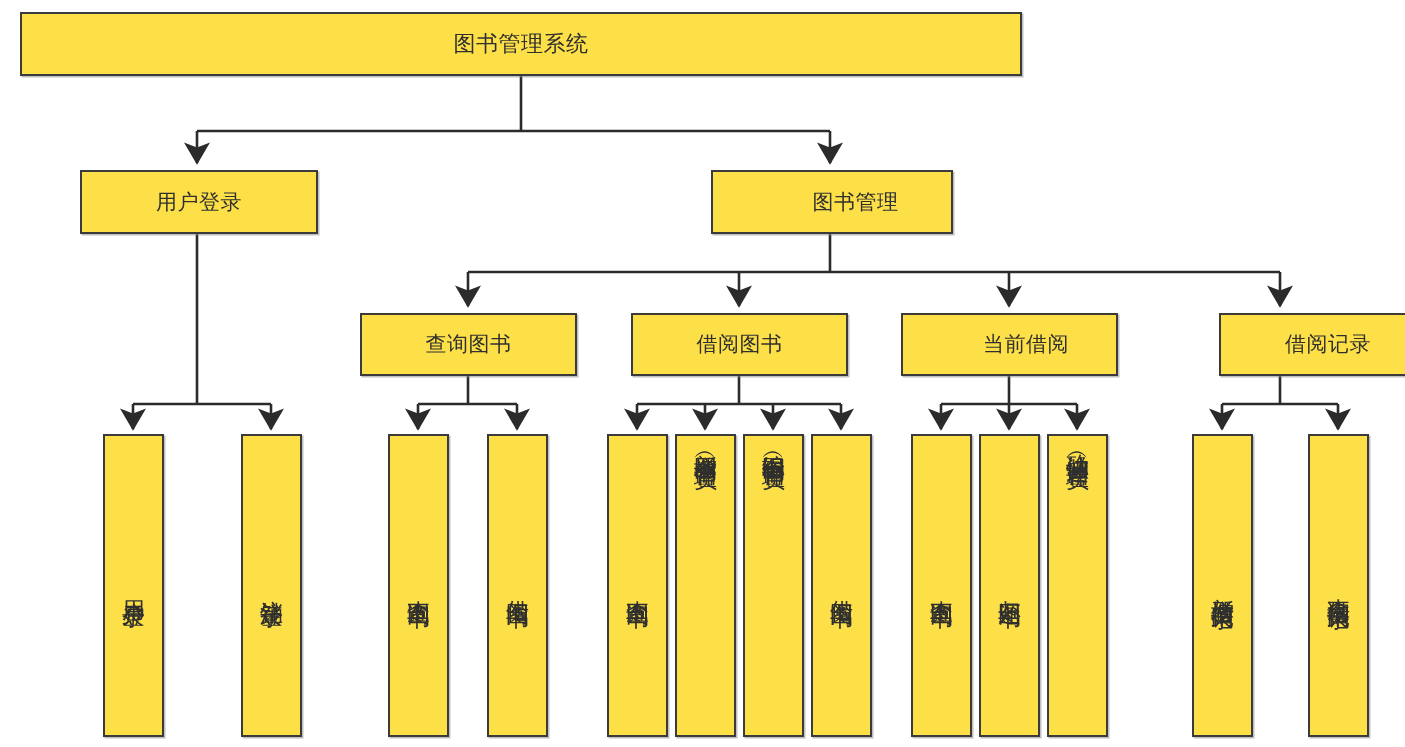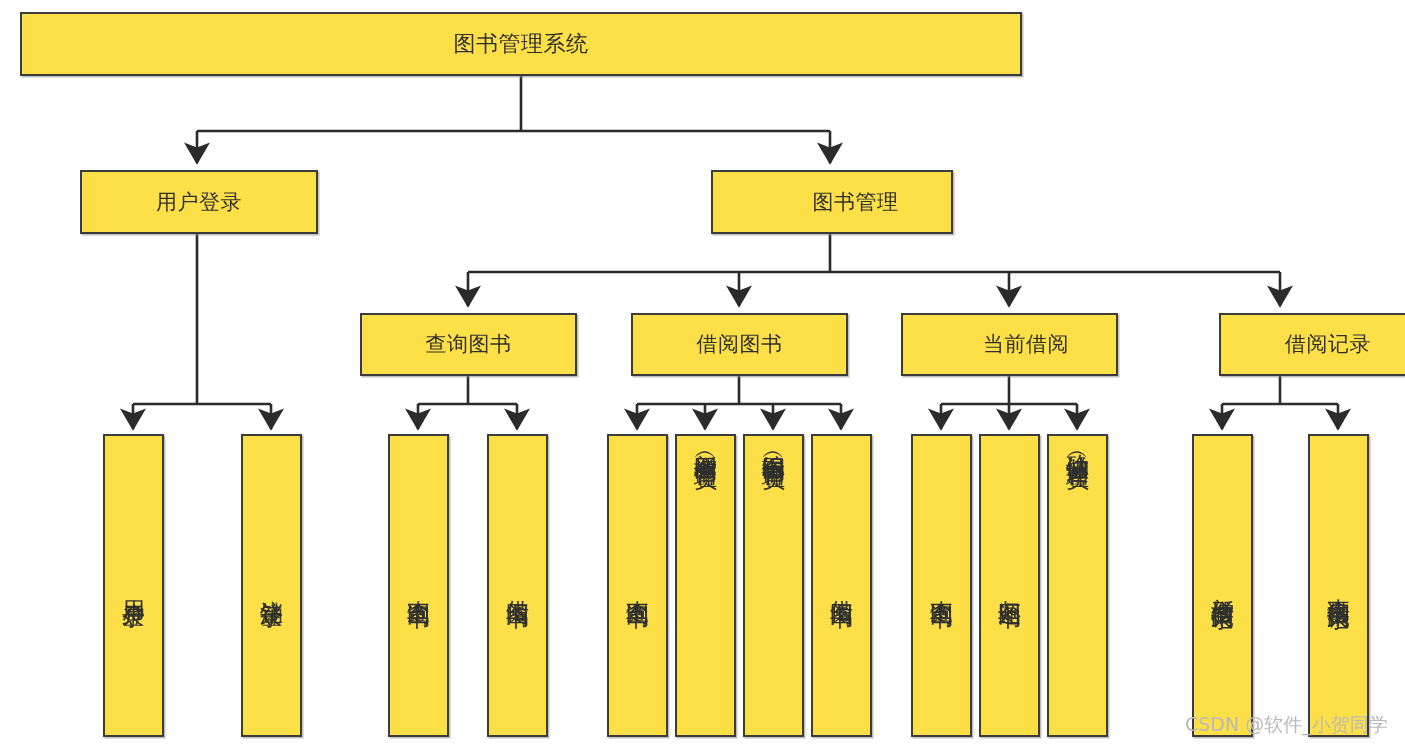--- a/index.html
+++ b/index.html
@@ -208,15 +208,14 @@
   </div>
 
   <div class="node vert mid" style="left:1192px; top:434px; width:61px; height:303px;">
     <span class="lbl">新增借阅记录</span>
   </div>
 
   <div class="node vert mid" style="left:1308px; top:434px; width:61px; height:303px;">
     <span class="lbl">查询借阅记录</span>
   </div>
 
-  <div id="watermark">CSDN @软件_小贺同学</div>
 
 </div>
 
 </body></html>

